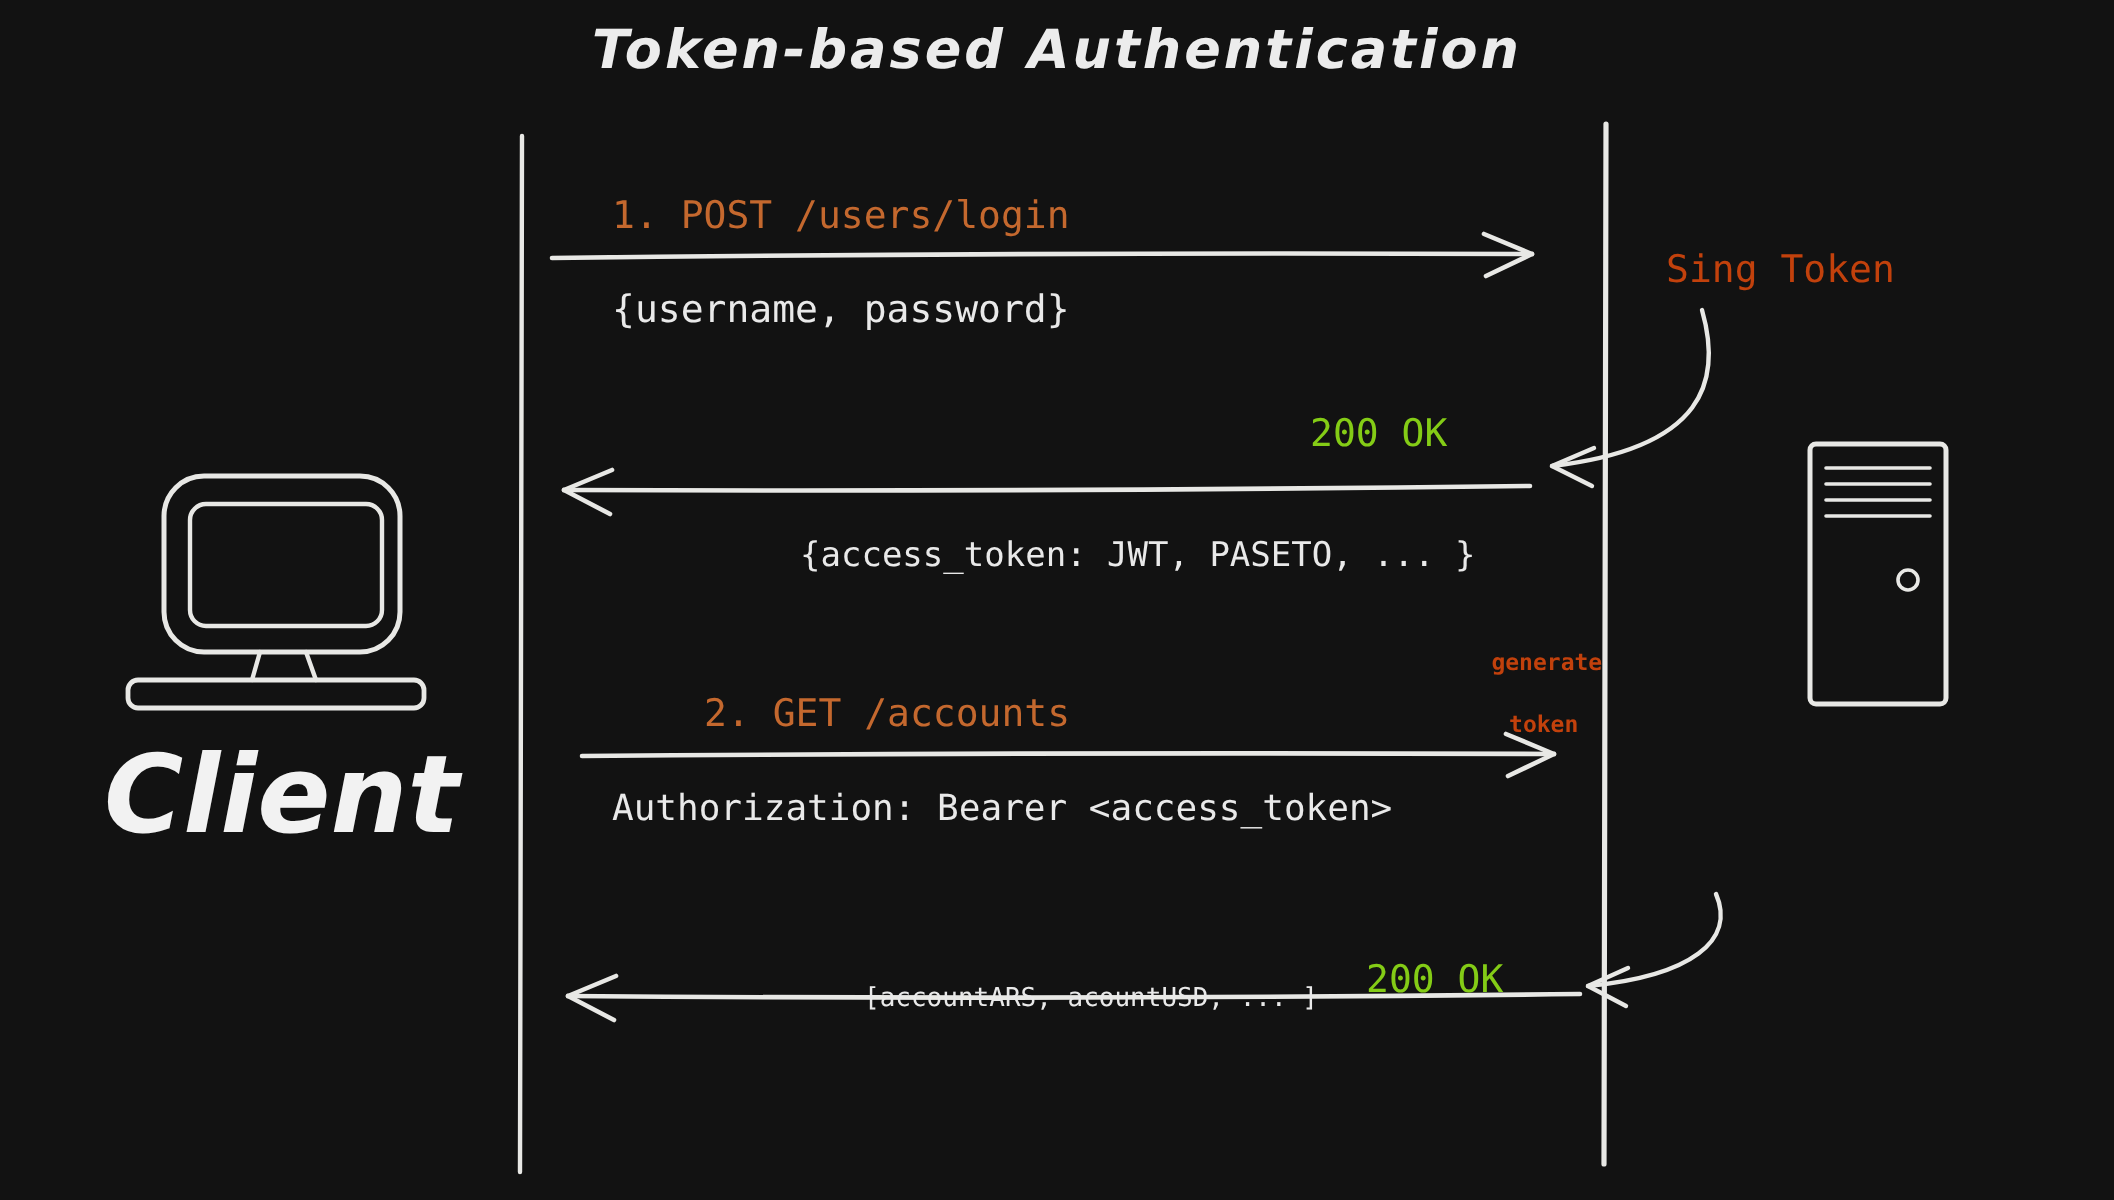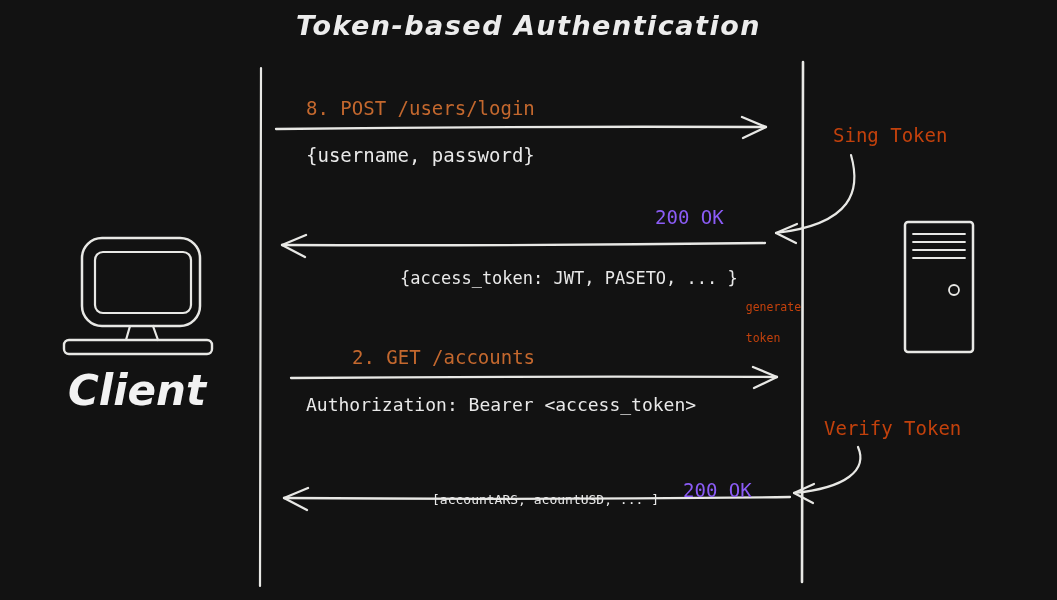--- a/index.html
+++ b/index.html
@@ -17,33 +17,33 @@
     font-family:"DejaVu Sans", sans-serif;
     font-style:italic;font-weight:bold;
     font-size:27px;letter-spacing:1.5px;
     color:#ececec;
   }
   .actor-label{
     font-family:"DejaVu Sans", sans-serif;
     font-style:italic;font-weight:bold;
     color:#f2f2f2;text-align:center;
   }
-  .client-label{left:52px;top:366px;width:170px;font-size:42px;}
+  .client-label{left:52px;top:366px;width:170px;font-size:54px;}
   .server-label{left:872px;top:360px;width:136px;font-size:38px;}
   .mono{font-size:19px;color:#e9e9e9;}
   .request{color:#c4682e;}
-  .success{color:#8b5cf6;}
+  .success{color:#84cc16;}
   .note{color:#c2410c;}
   .msg1-label{left:306px;top:97px;}
   .msg1-detail{left:306px;top:144px;}
   .msg2-status{left:655px;top:206px;}
   .msg2-detail{left:400px;top:268px;font-size:17px;}
   .gen-note{
-    left:718px;top:284px;width:80px;
-    text-align:left;font-size:11.5px;font-weight:normal;
+    left:718px;top:308px;width:80px;
+    text-align:center;font-size:11.5px;font-weight:bold;
     line-height:1.35;
   }
   .sign-note{left:833px;top:124px;}
   .msg3-label{left:306px;top:346px;margin-left:46px;}
   .msg3-detail{left:306px;top:394px;font-size:18px;}
   .msg4-status{left:683px;top:479px;}
   .msg4-detail{left:432px;top:492px;font-size:13px;}
   .verify-note{left:824px;top:417px;}
   svg{position:absolute;left:0;top:0;}
   .stroke{stroke:#e8e8e5;fill:none;stroke-linecap:round;stroke-linejoin:round;}
@@ -97,36 +97,35 @@
 
     <g>
       <rect class="stroke" stroke-width="2.5" x="905" y="222" width="68" height="130" rx="3"></rect>
       <path class="stroke" stroke-width="1.8" d="M913,234 L965,234 M913,242 L965,242 M913,250 L965,250 M913,258 L965,258"></path>
       <circle class="stroke" stroke-width="1.8" cx="954" cy="290" r="5"></circle>
     </g>
   </svg>
 
   <div class="abs title">Token-based Authentication</div>
 
-  <div class="abs mono request msg1-label">8. POST /users/login</div>
+  <div class="abs mono request msg1-label">1. POST /users/login</div>
   <div class="abs mono msg1-detail">{username, password}</div>
 
   <div class="abs mono success msg2-status">200 OK</div>
   <div class="abs mono msg2-detail">{access_token: JWT, PASETO, ... }</div>
 
   <div class="abs mono note gen-note">
     <span>generate</span><br>
     <span>token</span>
   </div>
 
   <div class="abs mono note sign-note">Sing Token</div>
 
   <div class="abs mono request msg3-label">2. GET /accounts</div>
   <div class="abs mono msg3-detail">Authorization: Bearer &lt;access_token&gt;</div>
 
   <div class="abs mono success msg4-status">200 OK</div>
   <div class="abs mono msg4-detail">[accountARS, acountUSD, ... ]</div>
 
-  <div class="abs mono note verify-note">Verify Token</div>
 
   <div class="abs actor-label client-label">Client</div>
 
 </div>
 
 </body></html>

